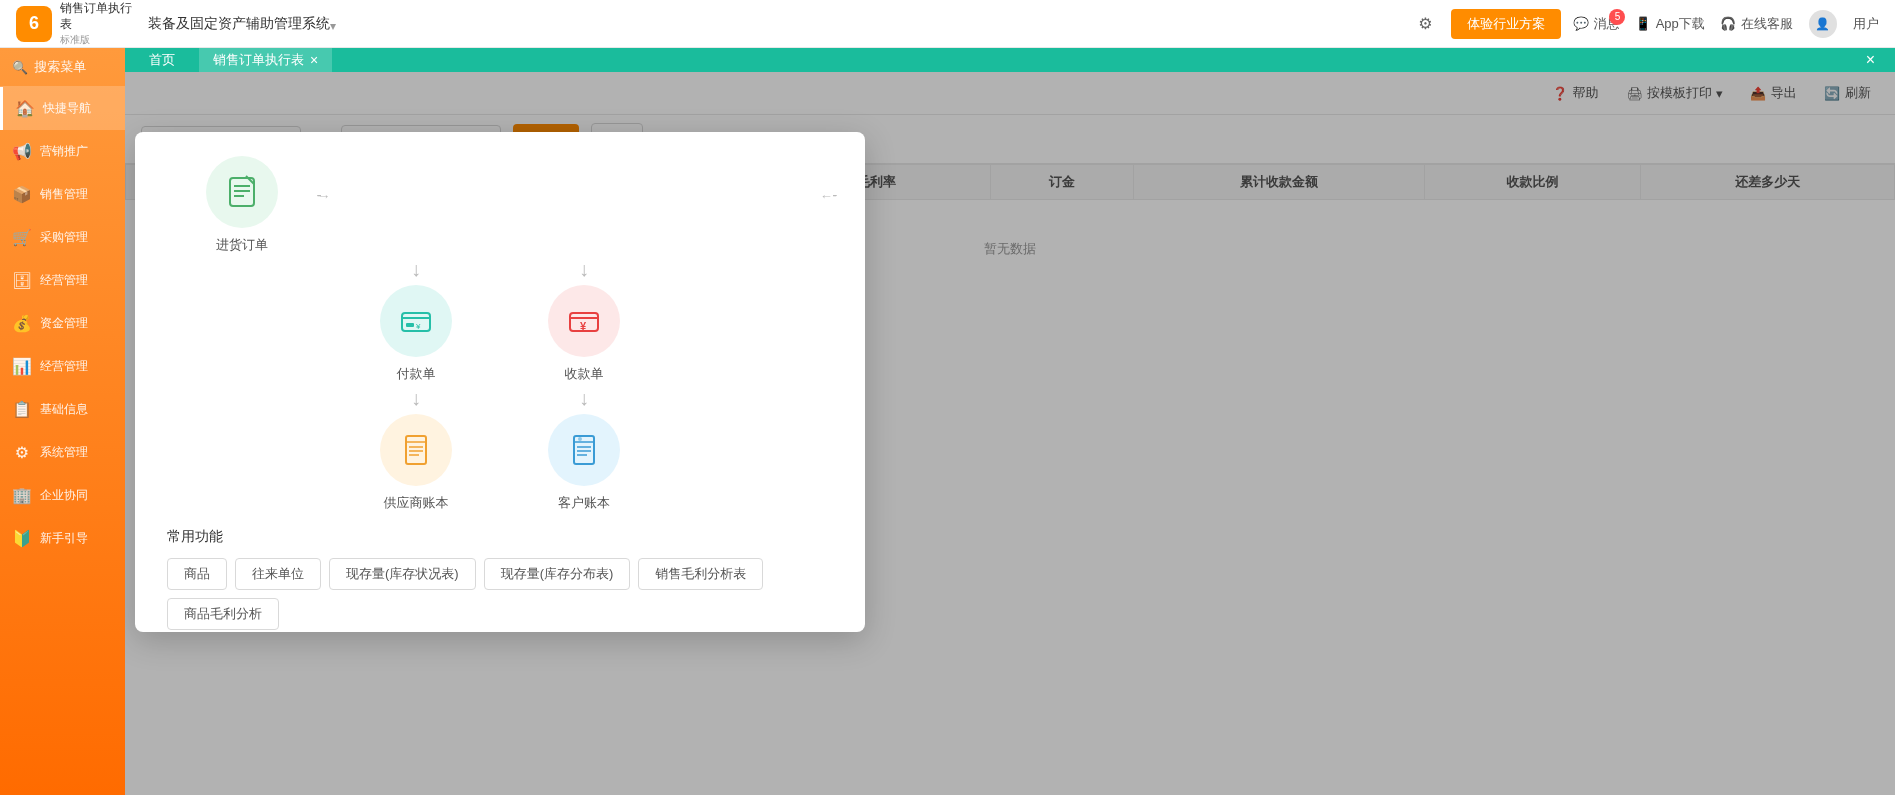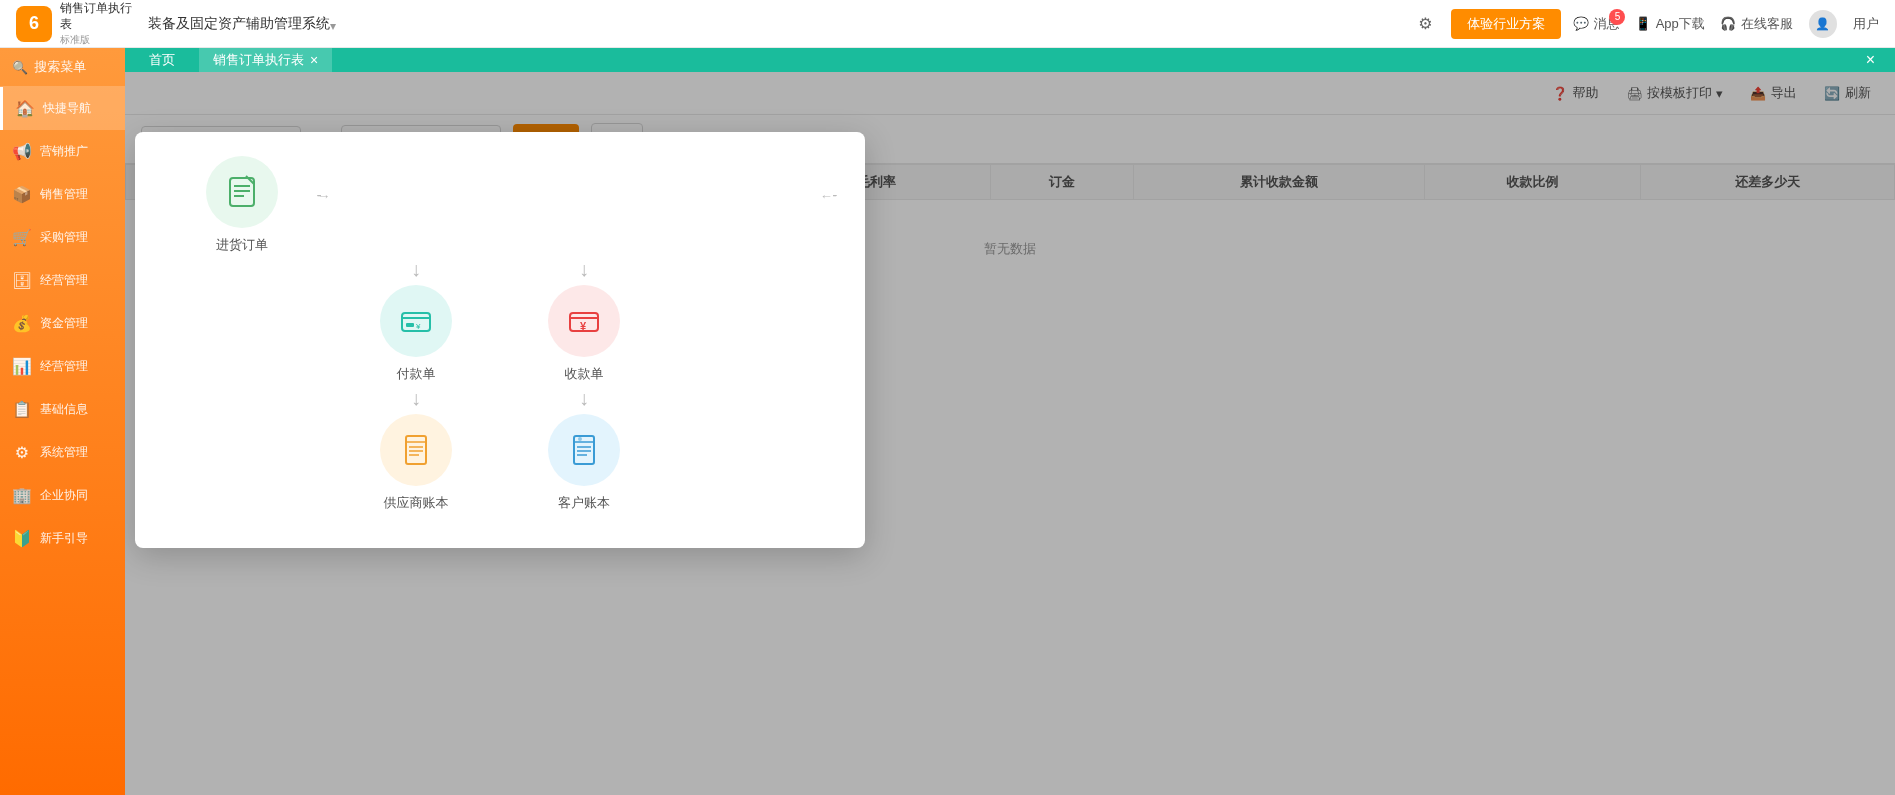--- a/index.html
+++ b/index.html
@@ -433,20 +433,32 @@
                       <circle cx="14" cy="7" r="2" fill="#3a9bd5" opacity="0.5"></circle>
                     </svg>
                 </div>
                 <span class="flow-label">客户账本</span>
               </div>
 
               <div style="width: 24px;"></div>
               <div style="width: 150px;"></div>
             </div>
 
+            <div class="common-functions">
+              <div class="common-title">常用功能</div>
+              <div class="btn-grid">
+                <button class="func-btn">商品</button>
+                <button class="func-btn">往来单位</button>
+                <button class="func-btn">现存量(库存状况表)</button>
+                <button class="func-btn">现存量(库存分布表)</button>
+                <button class="func-btn">销售毛利分析表</button>
+                <button class="func-btn">商品毛利分析</button>
+              </div>
+
+            </div>
 
           </div>
         </div>
 
       </div>
     </div>
   </div>
 </div>
 
 </body></html>

